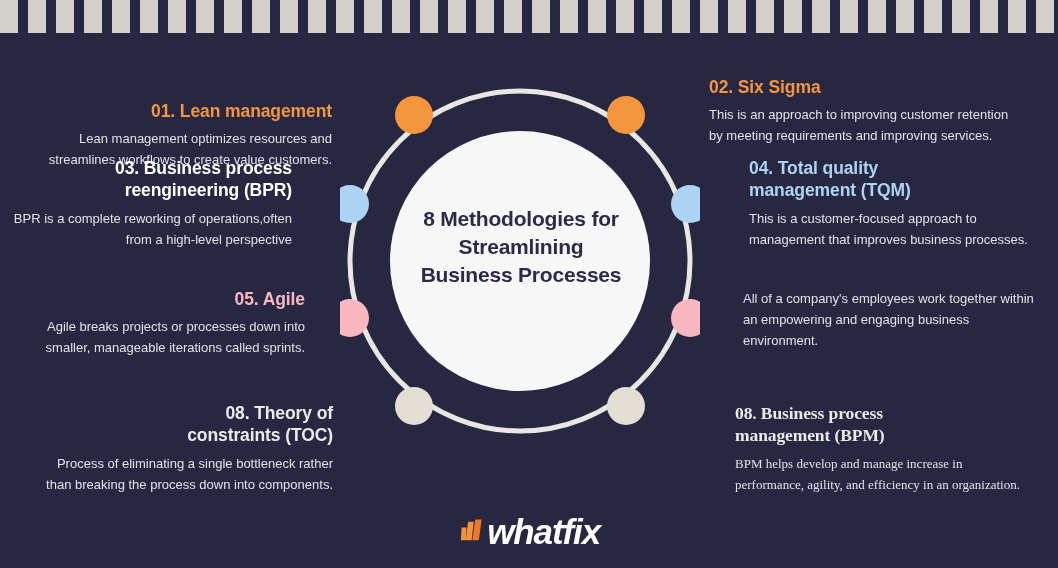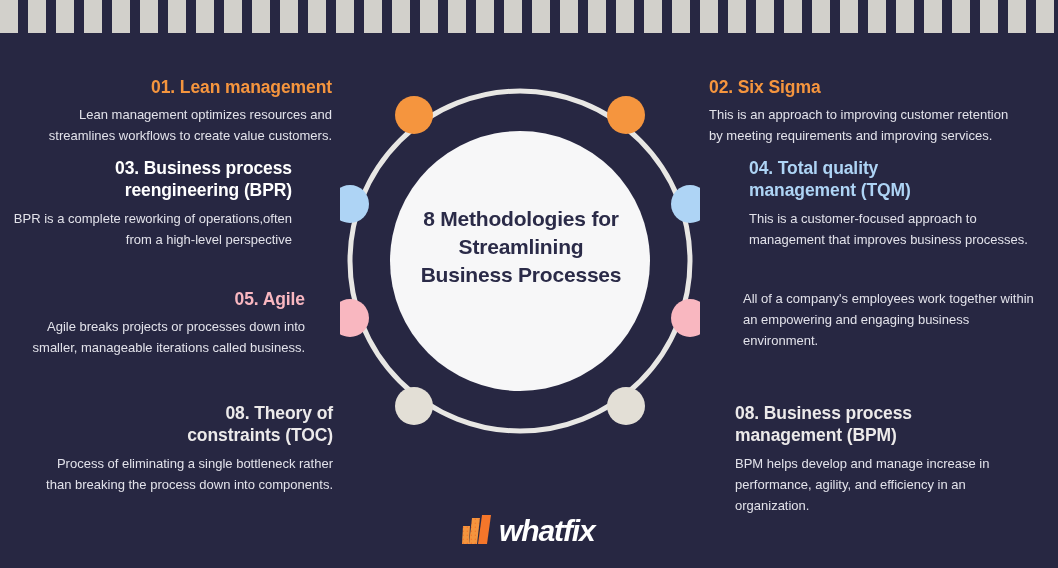--- a/index.html
+++ b/index.html
@@ -81,37 +81,37 @@
   
   #item-01 { left: 40px;  top: 76px;  width: 292px; }
   #item-03 { left: 10px;  top: 157px; width: 282px; }
   #item-05 { left: 30px;  top: 288px; width: 275px; }
   #item-07 { left: 40px;  top: 402px; width: 293px; }
 
   
   #item-02 { left: 709px; top: 76px;  width: 300px; }
   #item-04 { left: 749px; top: 157px; width: 290px; }
   #item-06 { left: 743px; top: 288px; width: 300px; }
-  #item-08 { left: 735px; top: 402px; width: 300px; }
+  #item-08 { left: 735px; top: 402px; width: 300px; font-family: Liberation Serif, serif; }
 
   
   #logo {
     position: absolute;
     left: 458px;
     top: 509px;
     width: 142px;
     height: 44px;
     display: flex;
     align-items: center;
     gap: 2px;
   }
   #logo-mark { display: block; }
   #logo-word {
     color: #ffffff;
-    font-size: 30px;
+    font-size: 35px;
     font-weight: 700;
     font-style: italic;
     letter-spacing: -1.1px;
     line-height: 1;
     margin-left: -3px;
     text-align: right;
   }
 </style>
 </head>
 <body>
@@ -134,36 +134,36 @@
       <circle class="wheel-dot" cx="74" cy="325" r="19" fill="#e3dfd6"></circle>
       <circle class="wheel-dot" cx="286" cy="325" r="19" fill="#e3dfd6"></circle>
     </svg>
   </div>
 
   <div id="center-label">8 Methodologies for
 Streamlining
 Business Processes</div>
 
   <div class="item align-right" id="item-01">
-    <p class="heading" style="color: rgb(245, 149, 62);">01. Lean management</p>
+    <p class="heading" style="color: rgb(245, 149, 62); margin-top: 24px;">01. Lean management</p>
     <p class="body">Lean management optimizes resources and
 streamlines workflows to create value customers.</p>
   </div>
 
   <div class="item align-right" id="item-03">
     <p class="heading" style="color: #ffffff;">03. Business process
 reengineering (BPR)</p>
     <p class="body">BPR is a complete reworking of operations,often
 from a high-level perspective</p>
   </div>
 
   <div class="item align-right" id="item-05">
     <p class="heading" style="color: rgb(249, 183, 192);">05. Agile</p>
     <p class="body">Agile breaks projects or processes down into
-smaller, manageable iterations called business.</p>
+smaller, manageable iterations called sprints.</p>
   </div>
 
   <div class="item align-right" id="item-07">
     <p class="heading" style="color: rgb(236, 234, 234);">08. Theory of
 constraints (TOC)</p>
     <p class="body">Process of  eliminating a single bottleneck rather
 than breaking the process down into components.</p>
   </div>
 
   <div class="item align-left" id="item-02">

